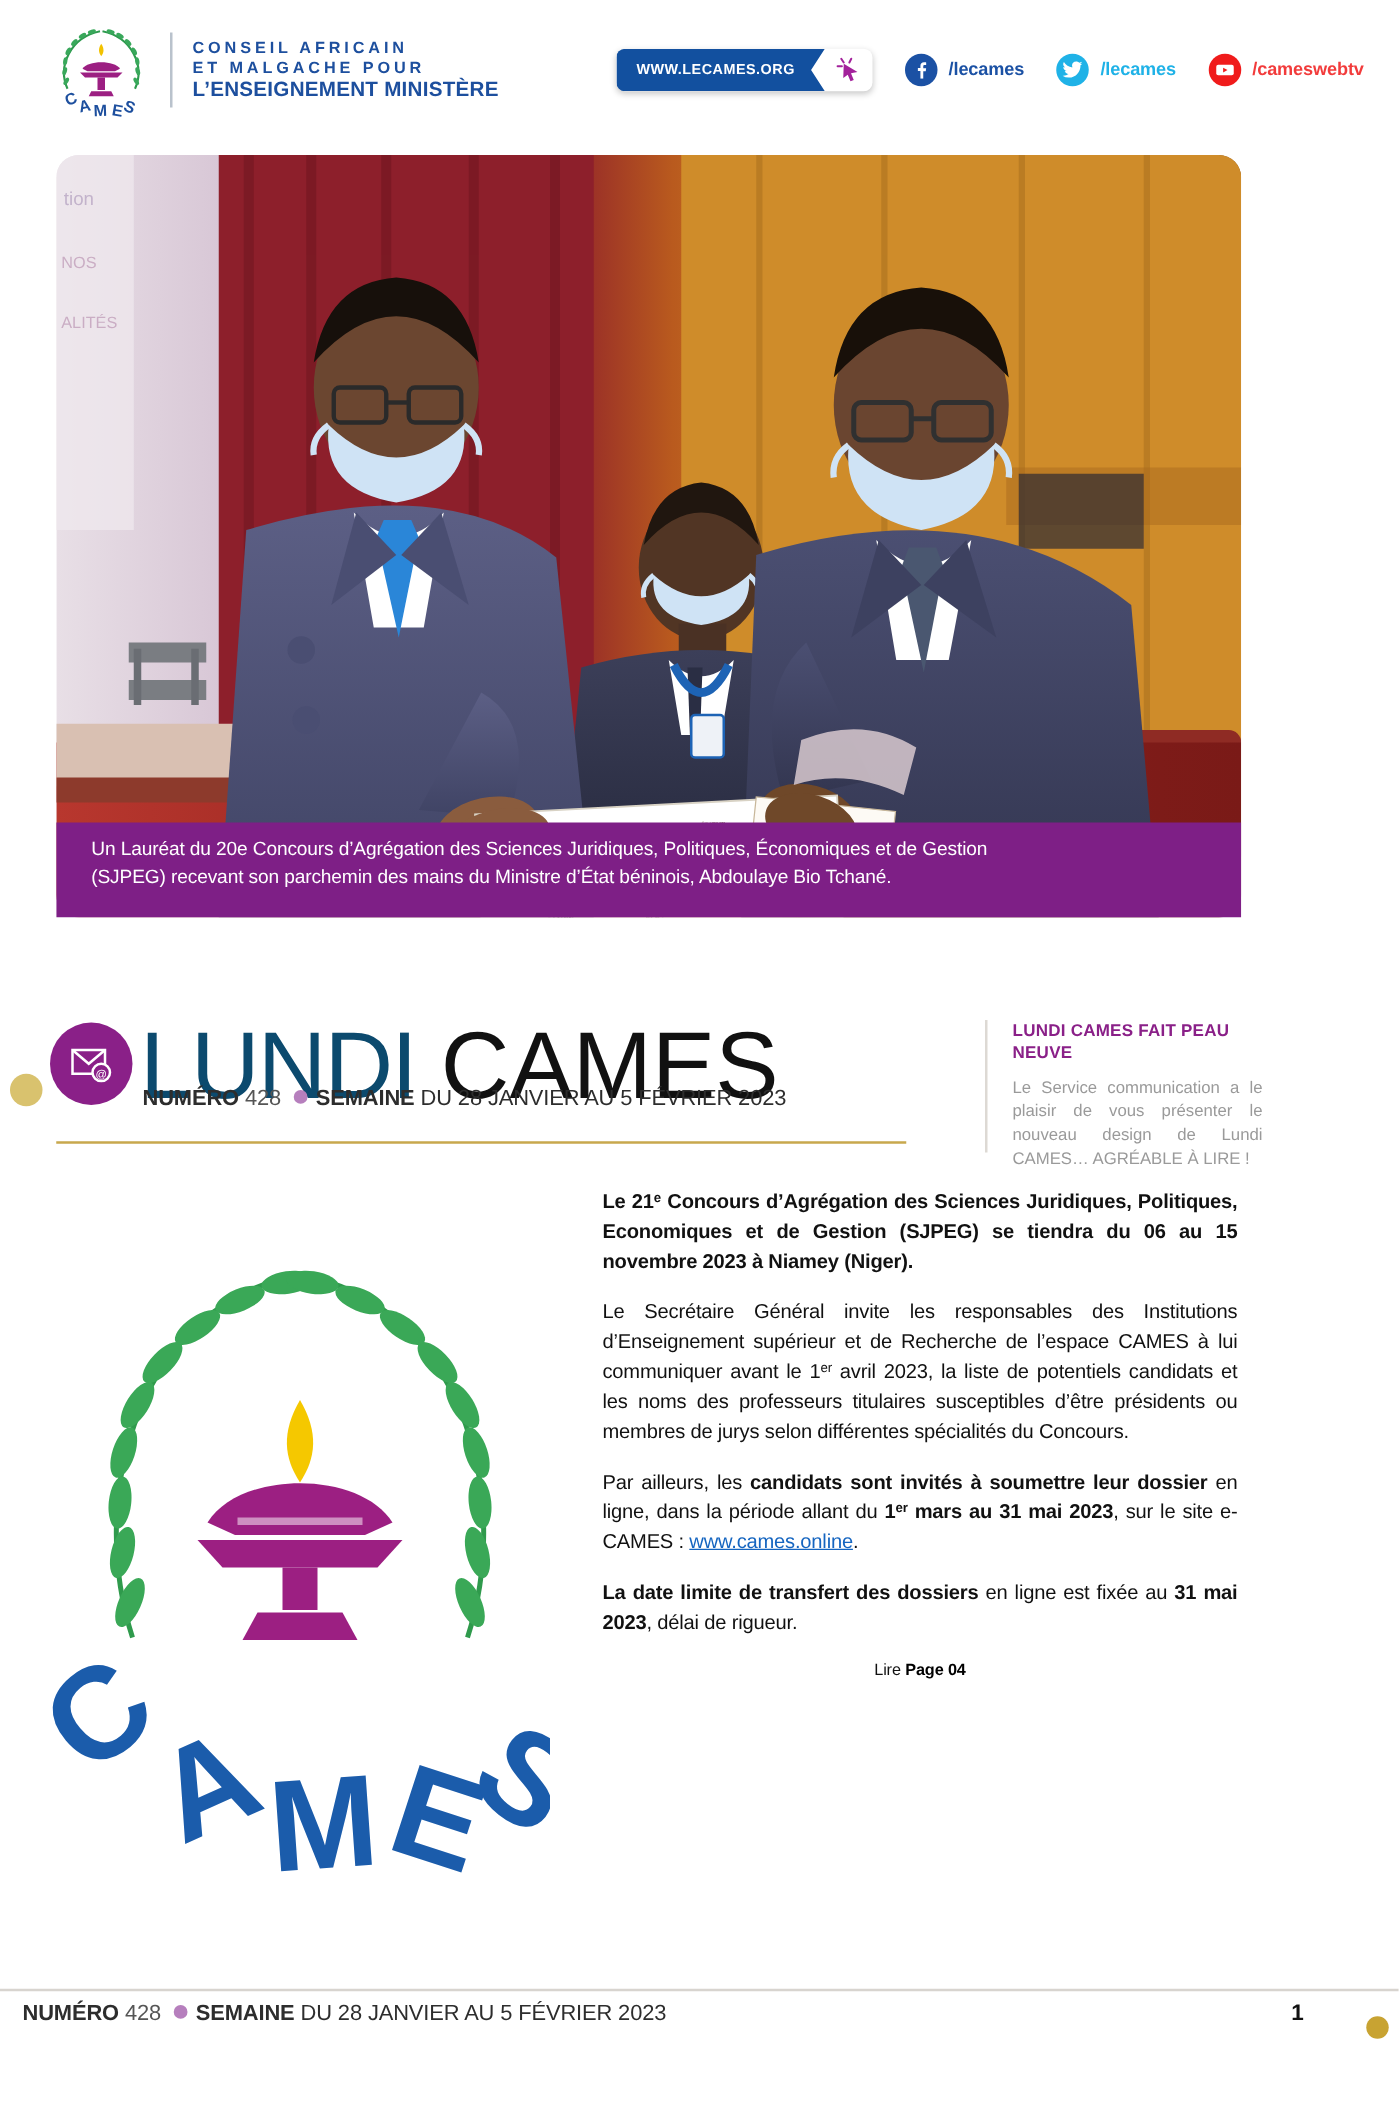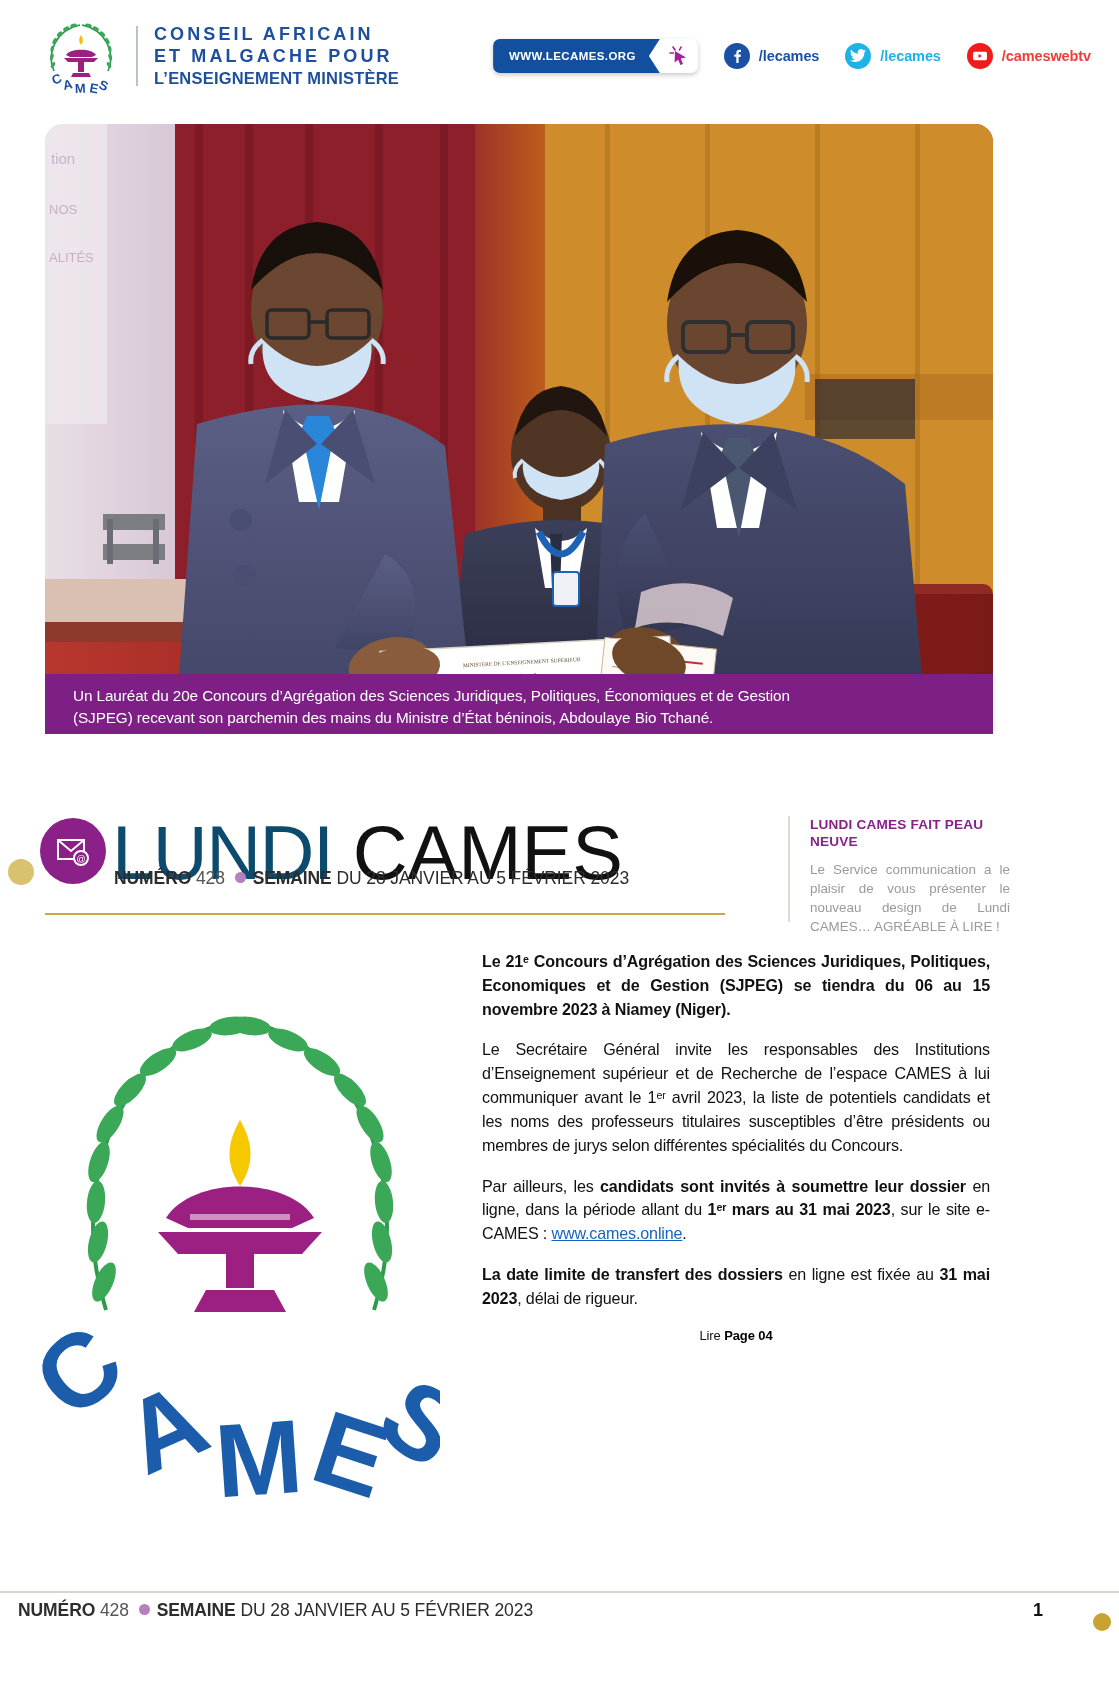--- a/index.html
+++ b/index.html
@@ -16,21 +16,21 @@
   .header {
     position: absolute; left: 0; top: 0; width: 1119px; height: 112px;
     display: flex; align-items: center;
   }
   .brand { display: flex; align-items: center; margin-left: 40px; }
   .cames-logo { width: 82px; height: 82px; position: relative; flex: 0 0 auto; }
   .cames-logo svg { display: block; }
   .brand-divider { width: 2px; height: 60px; background: #b9c2cc; margin: 0 16px 0 14px; }
   .brand-lines { line-height: 1.22; }
   .brand-l1, .brand-l2 {
-    font-size: 18px; font-weight: 700; color: #1d4f9e; letter-spacing: 3.1px;
+    font-size: 13px; font-weight: 700; color: #1d4f9e; letter-spacing: 3.1px;
   }
   .brand-l3 {
     font-size: 16.5px; font-weight: 700; color: #1d4f9e; letter-spacing: 0.2px;
   }
 
   .header-right {
     margin-left: auto; margin-right: 28px; display: flex; align-items: center; gap: 26px; padding-left: 12px;
   }
   .url-pill {
     position: relative; display: flex; align-items: center;
@@ -56,21 +56,21 @@
   .lbl-yt { color: #f23b3b; }
 
   
   .hero {
     position: absolute; left: 45px; top: 124px; width: 948px; height: 610px;
     overflow: hidden;
   }
   .hero-photo { position: absolute; inset: 0; overflow: hidden; border-radius: 18px; }
 
   .hero-caption {
-    position: absolute; left: 0; bottom: 0; width: 948px; height: 60px;
+    position: absolute; left: 0; bottom: 0; width: 948px; height: 76px;
     background: #7e1f86; color: #ffffff;
     padding: 11px 28px 0 28px;
     font-size: 15.3px; line-height: 1.42; letter-spacing: -0.1px;
   }
   .mast-dot-left {
     position: absolute; left: 8px; top: 859px; width: 26px; height: 26px;
     border-radius: 50%; background: #d9c26e;
   }
   .mail-badge {
     position: absolute; left: 40px; top: 818px; width: 66px; height: 66px;

